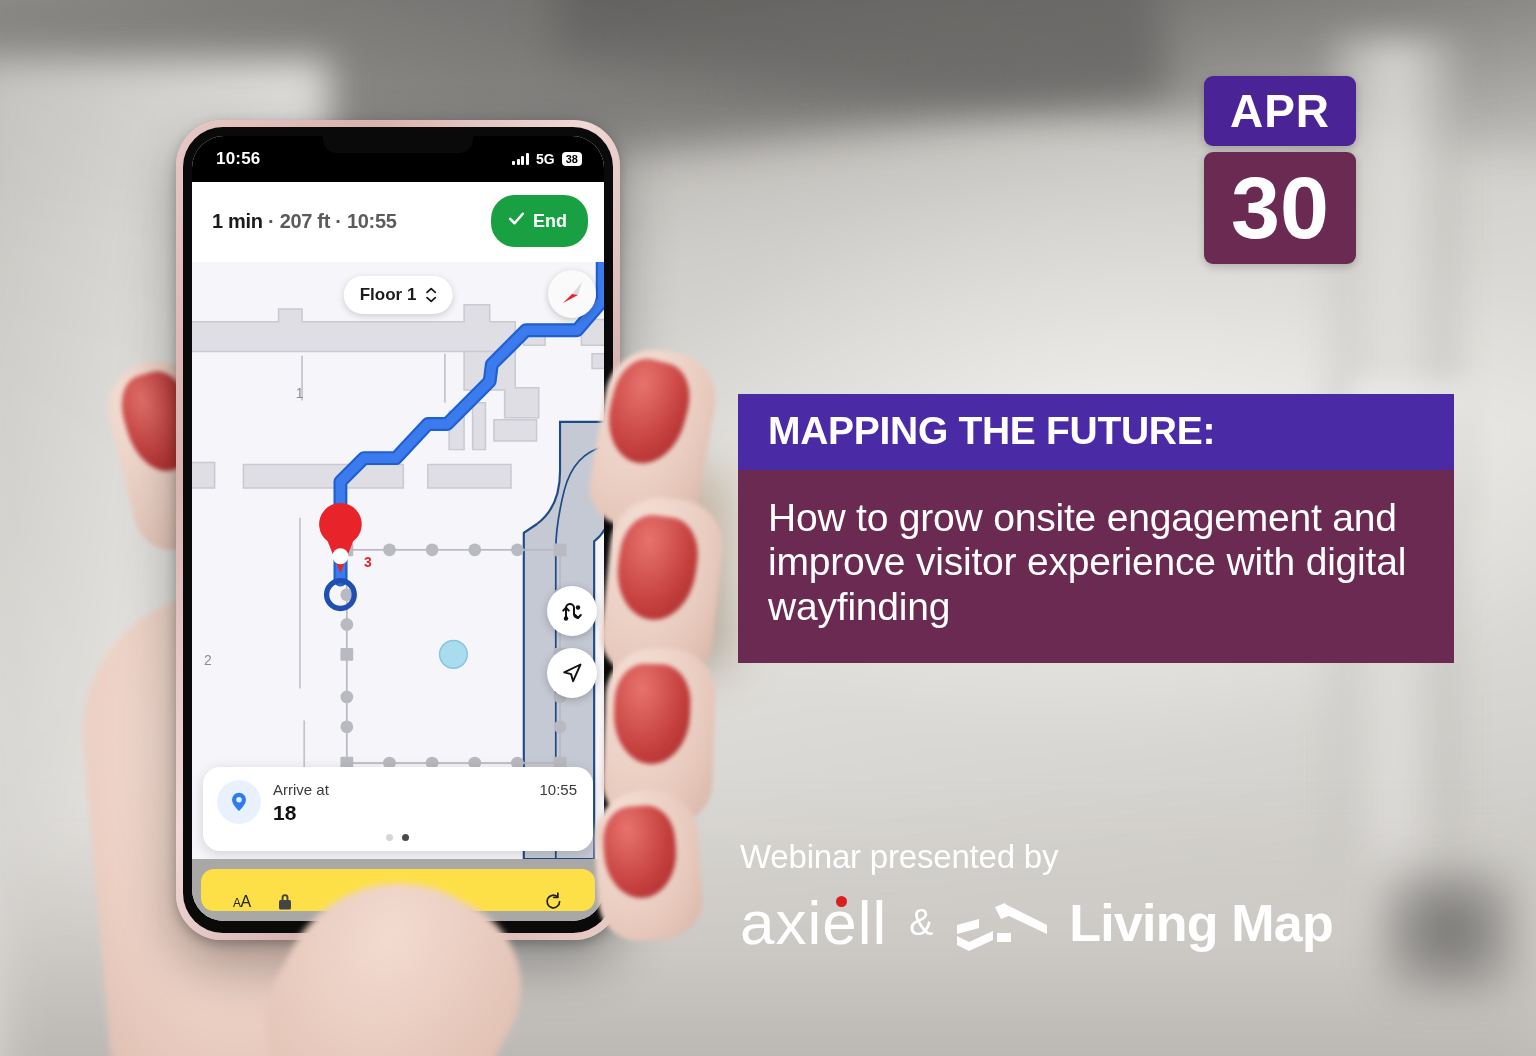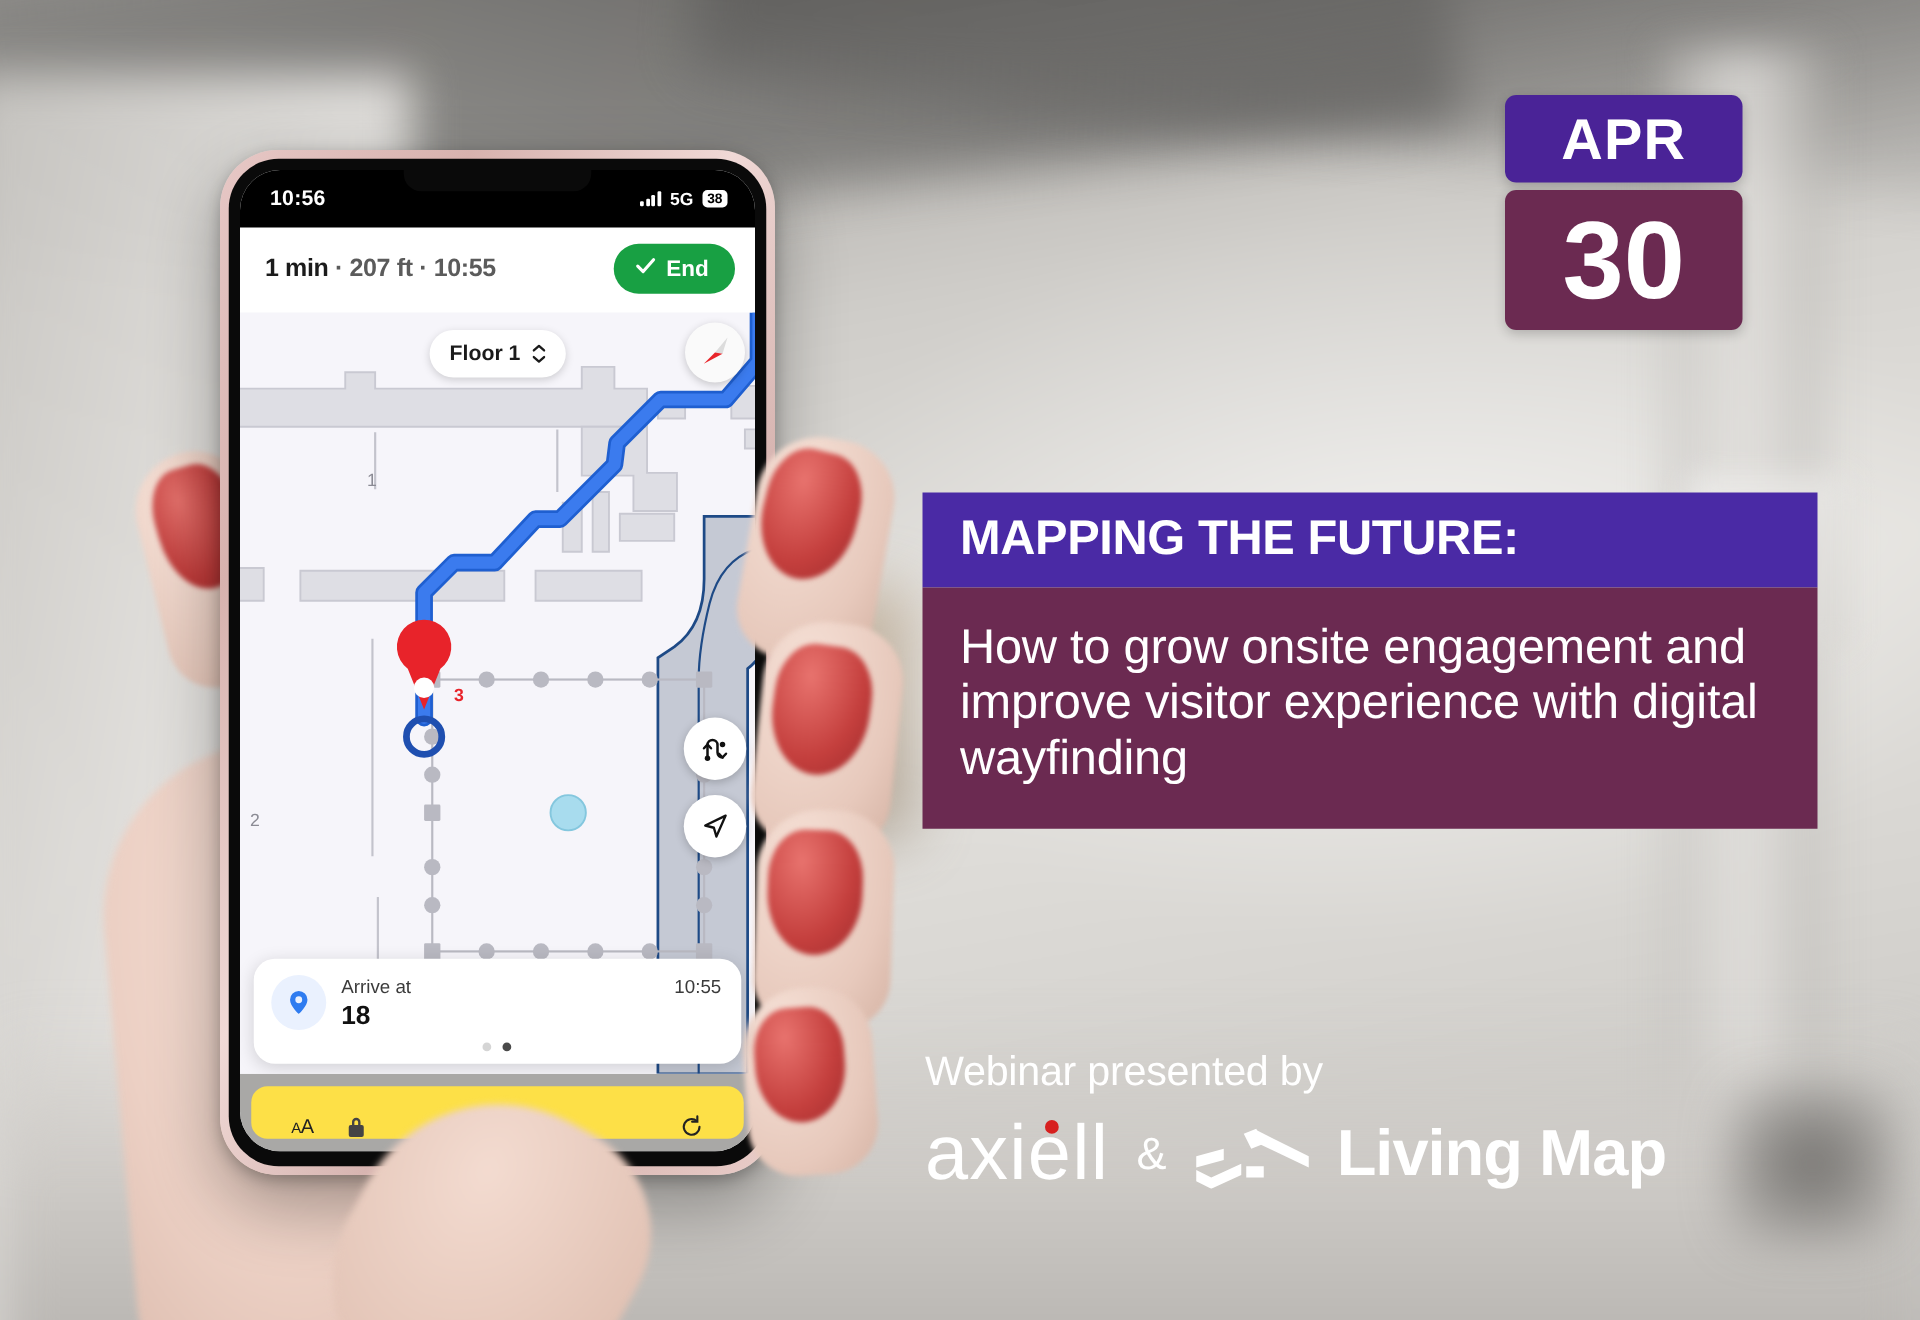--- a/index.html
+++ b/index.html
@@ -153,21 +153,21 @@
   
   .nav-header {
     background: #fff; flex: 0 0 auto;
     padding: 13px 16px 15px 20px;
     display: flex; align-items: center; justify-content: space-between;
   }
   .nav-summary { font-size: 20px; font-weight: 700; color: #1b1b1b; letter-spacing: -0.3px; }
   .nav-summary .muted { color: #5b5b5b; font-weight: 700; }
   .end-btn {
     background: #18a043; color: #fff; border: none;
-    border-radius: 24px; height: 40px; padding: 0 21px 0 16px;
+    border-radius: 24px; height: 52px; padding: 0 21px 0 16px;
     display: flex; align-items: center; gap: 7px;
     font-size: 18px; font-weight: 600; cursor: pointer;
   }
   .end-btn svg { width: 19px; height: 19px; }
 
   
   .map { position: relative; flex: 1 1 auto; background: #f6f5fa; overflow: hidden; }
   .map svg { position: absolute; inset: 0; width: 100%; height: 100%; }
 
   .floor-chip {
@@ -229,21 +229,21 @@
   }
   .aa { font-size: 16px; font-weight: 500; color: #222; letter-spacing: -0.5px; }
   .aa small { font-size: 12px; }
   .lock { margin-left: 26px; }
   .lock svg, .reload svg { width: 16px; height: 19px; display: block; }
   .reload { margin-left: auto; }
   .reload svg { width: 19px; height: 19px; }
 
   
   .date-badge {
-    position: absolute; left: 1204px; top: 76px; width: 190px; z-index: 30; text-align: right;
+    position: absolute; left: 1204px; top: 76px; width: 152px; z-index: 30; text-align: right;
   }
   .date-month {
     background: #4a2397; color: #fff; border-radius: 9px;
     height: 70px; display: flex; align-items: center; justify-content: center;
     font-size: 46px; font-weight: 700; letter-spacing: 1px;
     box-shadow: 0 3px 9px rgba(0,0,0,.2);
   }
   .date-day {
     margin-top: 6px; background: #6b2a51; color: #fff; border-radius: 9px;
     height: 112px; display: flex; align-items: center; justify-content: center;

